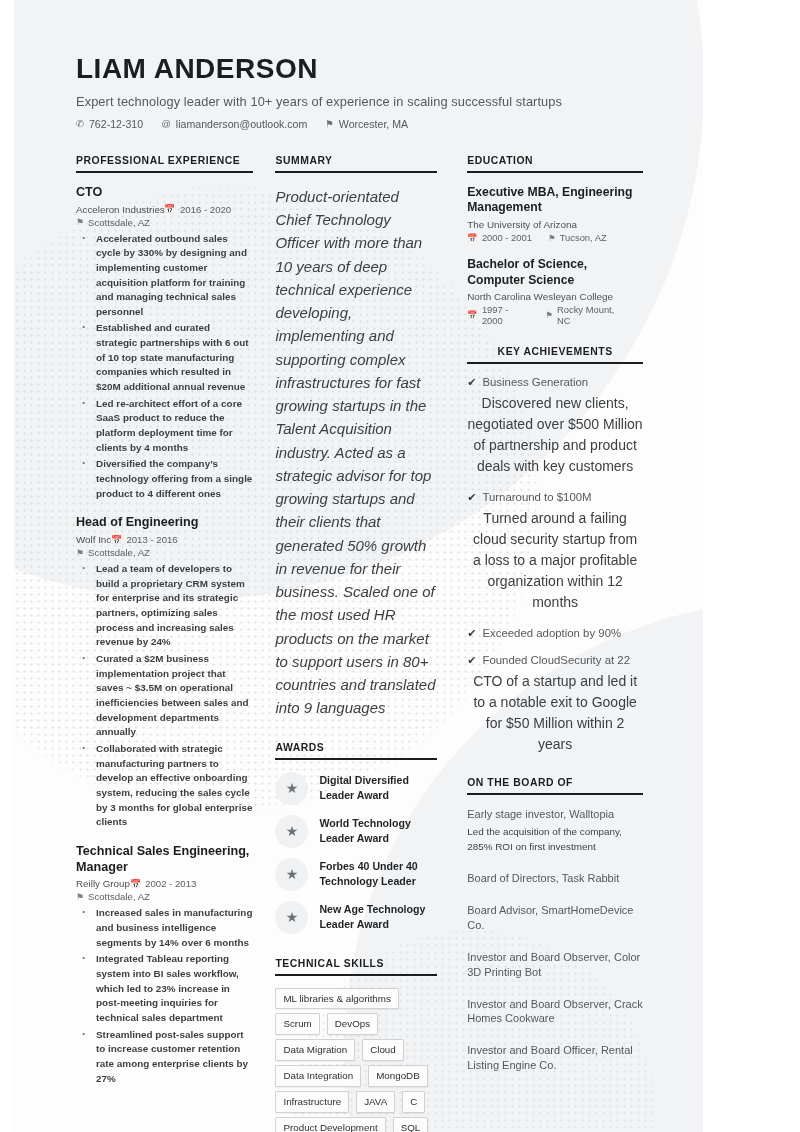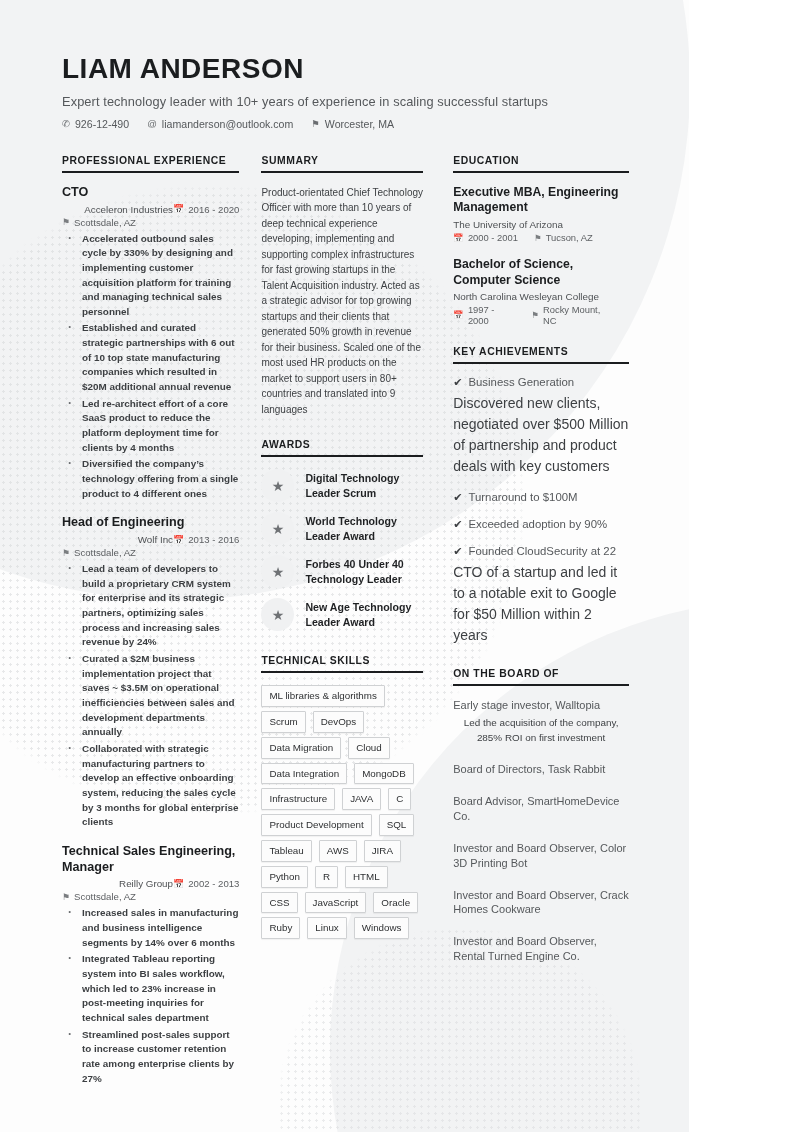--- a/index.html
+++ b/index.html
@@ -8,20 +8,21 @@
     background: #ffffff;
     font-family: "Liberation Sans", sans-serif;
     color: #2e3032;
     overflow: hidden;
   }
   .page {
     position: relative;
     width: 689px; height: 1132px;
     background: #fdfdfd;
     overflow: hidden;
+    margin-left: 14px;
   }
 
   
   .bg { position: absolute; inset: 0; overflow: hidden; pointer-events: none; }
   .blob-top {
     position: absolute;
     left: -340px; top: -430px;
     width: 1030px; height: 1030px;
     border-radius: 50%;
     background: #f2f3f4;
@@ -115,21 +116,21 @@
   .job { margin-bottom: 14px; }
   .job-title {
     font-size: 12.6px;
     font-weight: 700;
     color: #1b1d1f;
     line-height: 1.25;
     margin-bottom: 3px;
   }
   .job-meta {
     display: flex;
-    justify-content: flex-end;
+    justify-content: flex-start;
     align-items: center;
     font-size: 9.6px;
     color: #5c5f62;
     margin-bottom: 2px;
   }
   .job-company { font-size: 9.8px; color: #4e5154; }
   .job-date { display: flex; align-items: center; white-space: nowrap; }
   .job-date .ico { margin-right: 4px; font-size: 9px; color: #7b7e81; }
   .job-loc {
     font-size: 9.6px;
@@ -152,23 +153,24 @@
   ul.bullets li::before {
     content: "·";
     position: absolute;
     left: 6px; top: -2px;
     color: #6b6e71;
     font-size: 12px;
   }
 
   
   .summary-text {
-    font-size: 10px;
+    font-size: 15px;
     line-height: 1.55;
     color: #3c3f42;
+    font-style: italic;
   }
 
   
   .award {
     display: flex;
     align-items: center;
     margin-bottom: 10px;
   }
   .award-badge {
     flex: 0 0 auto;
@@ -235,21 +237,20 @@
   .board-role {
     font-size: 11px;
     color: #55585b;
     line-height: 1.35;
     margin-bottom: 3px;
   }
   .board-desc {
     font-size: 9.9px;
     line-height: 1.48;
     color: #3c3f42;
-    text-align: center;
   }
 </style>
 </head>
 <body>
 
 <div class="page">
 
   <div class="bg">
     <div class="blob-top"></div>
     <div class="dots-circle"></div>
@@ -258,21 +259,21 @@
   </div>
 
   <div class="content">
 
     <div>
       <div class="name">LIAM ANDERSON</div>
       <div class="tagline">Expert technology leader with 10+ years of experience in scaling successful startups</div>
       <div class="contacts">
         <div class="contact">
           <span class="ico">✆</span>
-          <span>926-12-490</span>
+          <span>762-12-310</span>
         </div>
         <div class="contact">
           <span class="ico">@</span>
           <span>liamanderson@outlook.com</span>
         </div>
         <div class="contact">
           <span class="ico">⚑</span>
           <span>Worcester, MA</span>
         </div>
       </div>
@@ -357,21 +358,21 @@
         </div>
 
         <div class="sec" style="margin-top:22px;">
           <div class="sec-title">AWARDS</div>
           <div class="sec-rule"></div>
 
           <div class="award">
             <div class="award-badge">
               <span class="star">★</span>
             </div>
-            <div class="award-name">Digital Technology Leader Scrum</div>
+            <div class="award-name">Digital Diversified Leader Award</div>
           </div>
           <div class="award">
             <div class="award-badge">
               <span class="star">★</span>
             </div>
             <div class="award-name">World Technology Leader Award</div>
           </div>
           <div class="award">
             <div class="award-badge">
               <span class="star">★</span>
@@ -448,36 +449,37 @@
                 <span>1997 - 2000</span>
               </span>
               <span class="grp">
                 <span class="ico">⚑</span>
                 <span>Rocky Mount, NC</span>
               </span>
             </div>
           </div>
         </div>
 
-        <div class="sec" style="margin-top:20px;">
+        <div class="sec" style="margin-top:20px;text-align:center;">
           <div class="sec-title">KEY ACHIEVEMENTS</div>
           <div class="sec-rule"></div>
 
           <div class="ach">
             <div class="ach-title">
               <span class="chk">✔</span>
               <span>Business Generation</span>
             </div>
             <div class="ach-desc">Discovered new clients, negotiated over $500 Million of partnership and product deals with key customers</div>
           </div>
           <div class="ach">
             <div class="ach-title">
               <span class="chk">✔</span>
               <span>Turnaround to $100M</span>
             </div>
+            <div class="ach-desc">Turned around a failing cloud security startup from a loss to a major profitable organization within 12 months</div>
           </div>
           <div class="ach">
             <div class="ach-title">
               <span class="chk">✔</span>
               <span>Exceeded adoption by 90%</span>
             </div>
           </div>
           <div class="ach">
             <div class="ach-title">
               <span class="chk">✔</span>
@@ -501,20 +503,20 @@
           <div class="board">
             <div class="board-role">Board Advisor, SmartHomeDevice Co.</div>
           </div>
           <div class="board">
             <div class="board-role">Investor and Board Observer, Color 3D Printing Bot</div>
           </div>
           <div class="board">
             <div class="board-role">Investor and Board Observer, Crack Homes Cookware</div>
           </div>
           <div class="board">
-            <div class="board-role">Investor and Board Observer, Rental Turned Engine Co.</div>
+            <div class="board-role">Investor and Board Officer, Rental Listing Engine Co.</div>
           </div>
         </div>
 
       </div>
     </div>
   </div>
 </div>
 
 </body></html>

